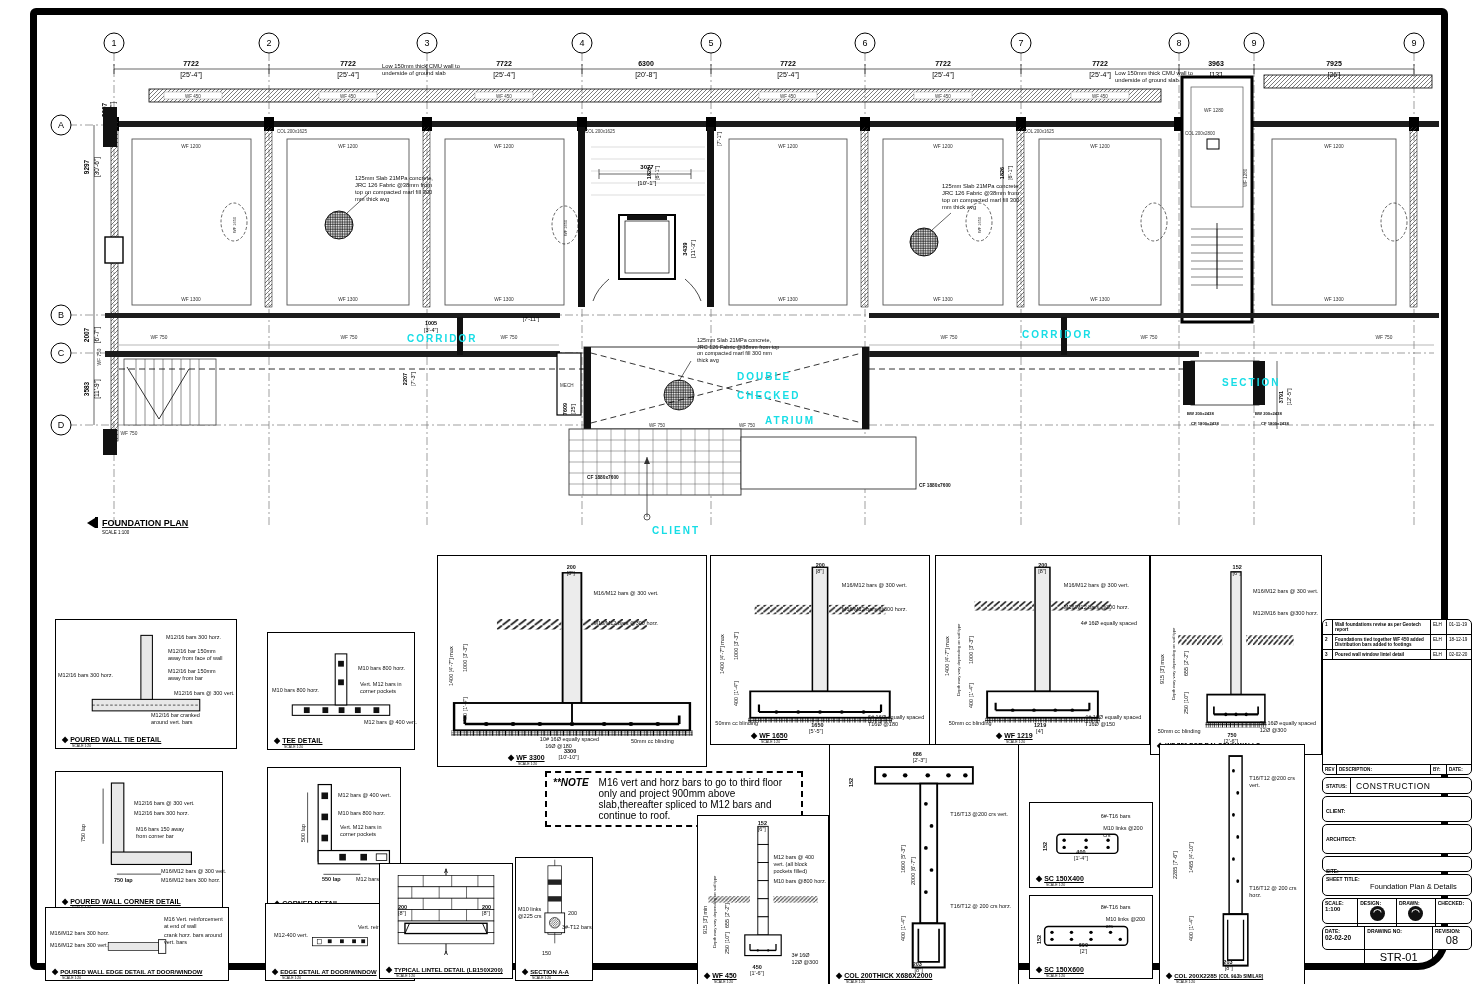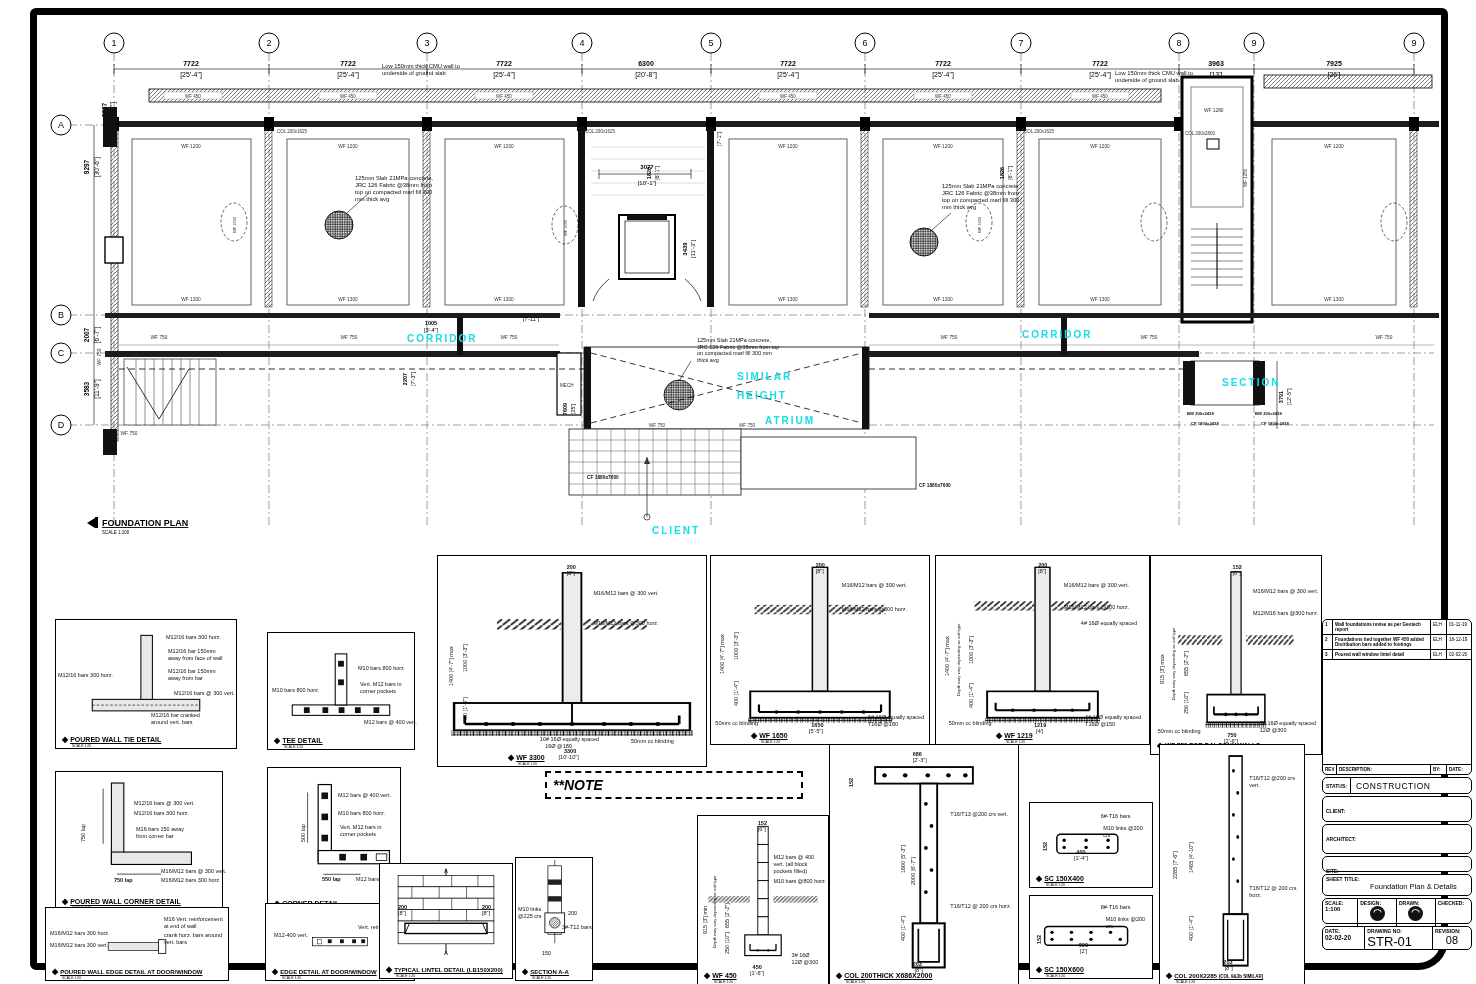--- a/index.html
+++ b/index.html
@@ -14,21 +14,21 @@
   .cyan{color:#17dde6;font-size:10px;letter-spacing:2px;font-weight:bold;}
   .dbox{position:absolute;border:1.2px solid #000;background:#fff;box-sizing:border-box;}
   .dtitle{position:absolute;left:6px;bottom:4px;font-size:7px;font-weight:bold;
           text-decoration:underline;white-space:nowrap;}
   .dtitle .dia{font-size:8px;text-decoration:none;display:inline-block;margin-right:2px;}
   .dscale{position:absolute;left:16px;bottom:0px;font-size:3.5px;}
   .dsvg{position:absolute;inset:0;width:100%;height:100%;}
   .tbx{border:1px solid #000;border-radius:5px;background:#fff;box-sizing:border-box;position:relative;}
   .tb-small{font-size:5px;font-weight:bold;}
   .note-box{position:absolute;border:2px dashed #000;background:#fff;box-sizing:border-box;
-            font-size:14px;padding:4px 6px;display:flex;gap:10px;}
+            font-size:10px;padding:4px 6px;display:flex;gap:10px;}
   .note-box b{font-style:italic;white-space:nowrap;}
   .logo{width:15px;height:15px;border-radius:50%;background:#111;display:inline-block;position:relative;}
   .logo::after{content:"";position:absolute;inset:3px;border-radius:50%;border:1.5px solid #fff;
                clip-path:polygon(0 0,100% 0,100% 40%,0 40%);}
   svg text{font-family:"Liberation Sans",sans-serif;}
 </style>
 </head>
 <body>
 
 <div id="page">
@@ -416,35 +416,36 @@
       <path d="M48 506 l8 -5 v10 z" fill="#000"></path>
       <rect x="56" y="500" width="3" height="11" fill="#000"></rect>
       <text x="63" y="509" font-size="9" font-weight="bold" text-decoration="underline">FOUNDATION PLAN</text>
       <text x="63" y="517" font-size="4.5">SCALE 1:100</text>
     </g>
   </svg>
 
   <div class="abs cyan" style="left:370px;top:318px;">CORRIDOR</div>
   <div class="abs cyan" style="left:985px;top:314px;">CORRIDOR</div>
   <div class="abs cyan" style="left:700px;top:352px;line-height:1.9;">
-    <div>SIMILAR</div>
-    <div>HEIGHT</div>
+    <div>DOUBLE</div>
+    <div>CHECKED</div>
     <div style="margin-top:6px;margin-left:28px;">ATRIUM</div>
   </div>
   <div class="abs cyan" style="left:1185px;top:362px;">SECTION</div>
   <div class="abs cyan" style="left:615px;top:510px;">CLIENT</div>
 
   <div class="lblw" style="left:345px;top:48px;width:78px;font-size:5.8px;">Low 150mm thick CMU wall to underside of ground slab</div>
   <div class="lblw" style="left:1078px;top:55px;width:78px;font-size:5.8px;">Low 150mm thick CMU wall to underside of ground slab</div>
   <div class="lblw" style="left:318px;top:160px;width:82px;font-size:5.8px;">125mm Slab 21MPa concrete, JRC 126 Fabric @38mm from top on compacted marl fill 300 mm thick avg</div>
   <div class="lblw" style="left:905px;top:168px;width:82px;font-size:5.8px;">125mm Slab 21MPa concrete, JRC 126 Fabric @38mm from top on compacted marl fill 300 mm thick avg</div>
   <div class="lblw" style="left:660px;top:322px;width:86px;font-size:5.5px;">125mm Slab 21MPa concrete, JRC 126 Fabric @38mm from top on compacted marl fill 300 mm thick avg</div>
 
   <div class="note-box" style="left:508px;top:756px;width:258px;">
     <b>**NOTE</b>
+    <span>M16 vert and horz bars to go to third floor only and project 900mm above slab,thereafter spliced to M12 bars and continue to roof.</span>
   </div>
 
   <div class="dbox" style="left:18px;top:604px;width:182px;height:130px;">
     <svg class="dsvg" viewBox="0 0 100 100">
       <rect x="8" y="62" width="84" height="9" fill="#e8e8e8" stroke="#000" stroke-width="0.8"></rect>
       <rect x="46" y="12" width="9" height="50" fill="#e8e8e8" stroke="#000" stroke-width="0.8"></rect>
       <line x1="8" y1="66.5" x2="92" y2="66.5" stroke="#000" stroke-width="0.5" stroke-dasharray="2 1.5"></line>
     </svg>
     <span class="lbl" style="left:2px;top:52px;">M12/16 bars 300 horz.</span>
     <span class="lbl" style="left:112px;top:28px;width:62px;white-space:normal;">M12/16 bar 150mm away from face of wall</span>
@@ -950,21 +951,21 @@
       </div>
     </div>
 
     <div class="tbx" style="height:24px;display:grid;grid-template-columns:1fr 1.6fr 0.9fr;">
       <div style="border-right:0.5px solid #000;padding:1px 2px;">
         <div class="tb-small">DATE:</div>
         <div style="font-size:6.5px;font-weight:bold;">02-02-20</div>
       </div>
       <div style="border-right:0.5px solid #000;padding:1px 2px;">
         <div class="tb-small">DRAWING NO:</div>
-        <div style="font-size:13px;">STR-01</div>
+        <div style="font-size:11px;text-align:center;margin-top:17px;">STR-01</div>
       </div>
       <div style="padding:1px 2px;">
         <div class="tb-small">REVISION:</div>
         <div style="font-size:11px;text-align:center;">08</div>
       </div>
     </div>
   </div>
 
 </div>
 </div>

